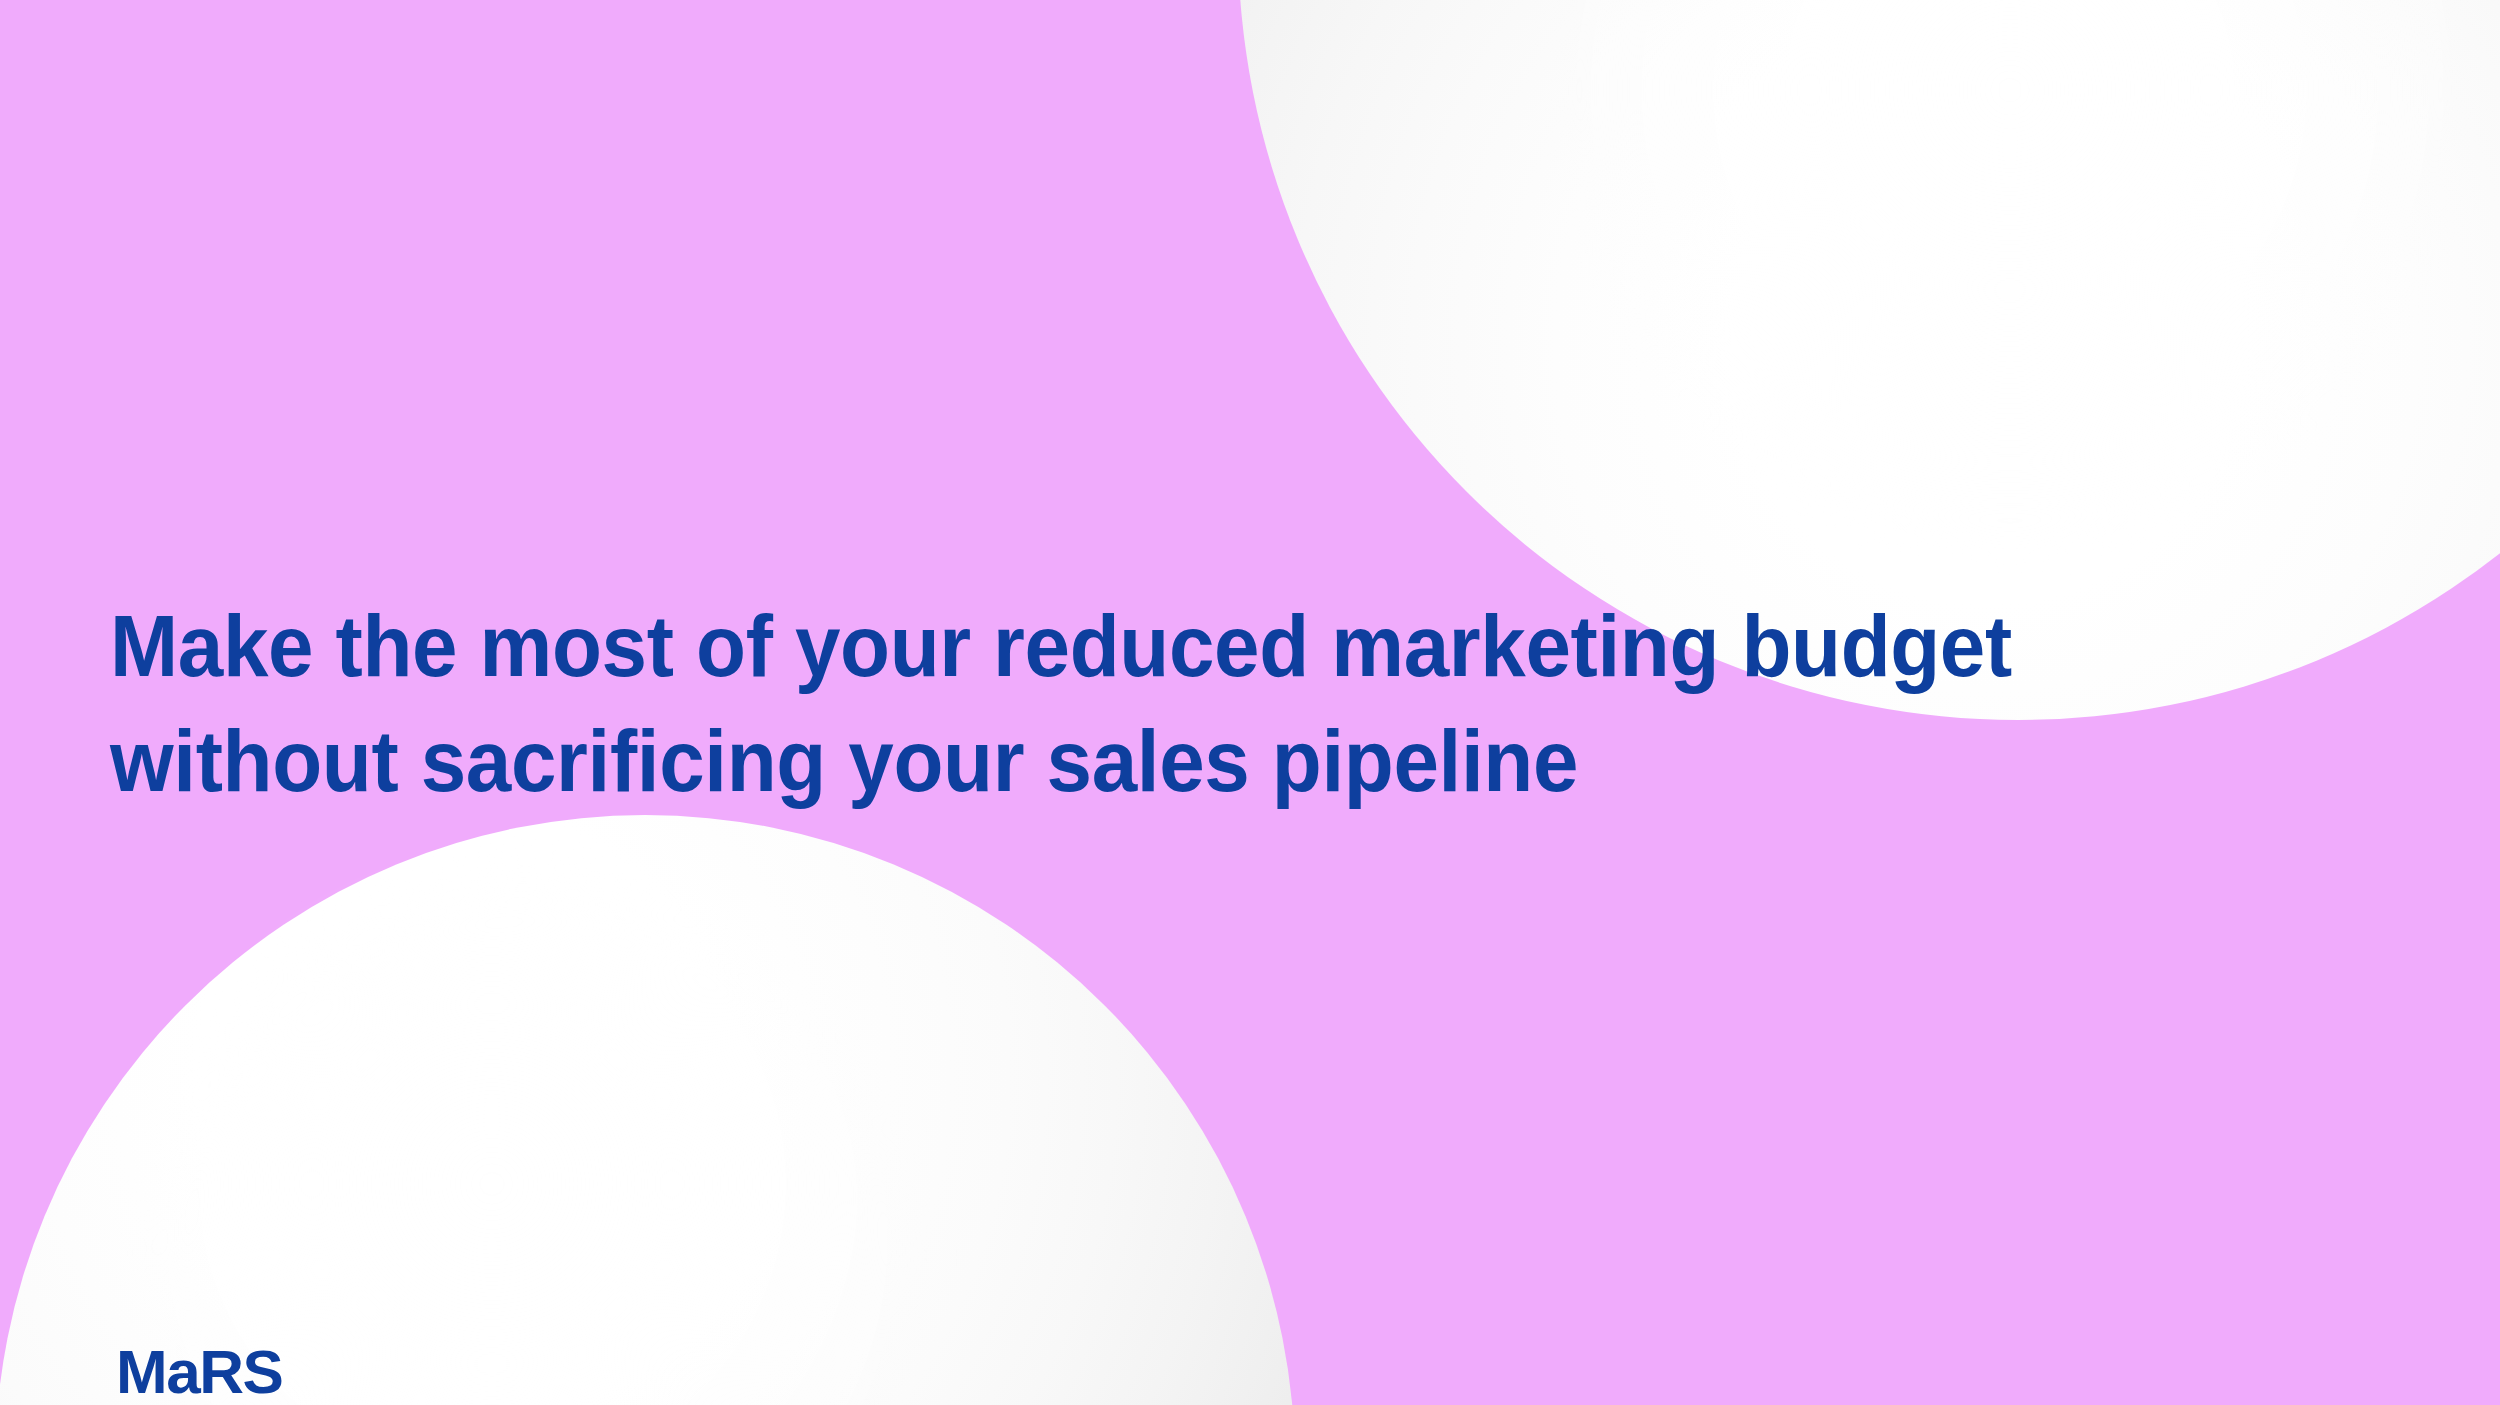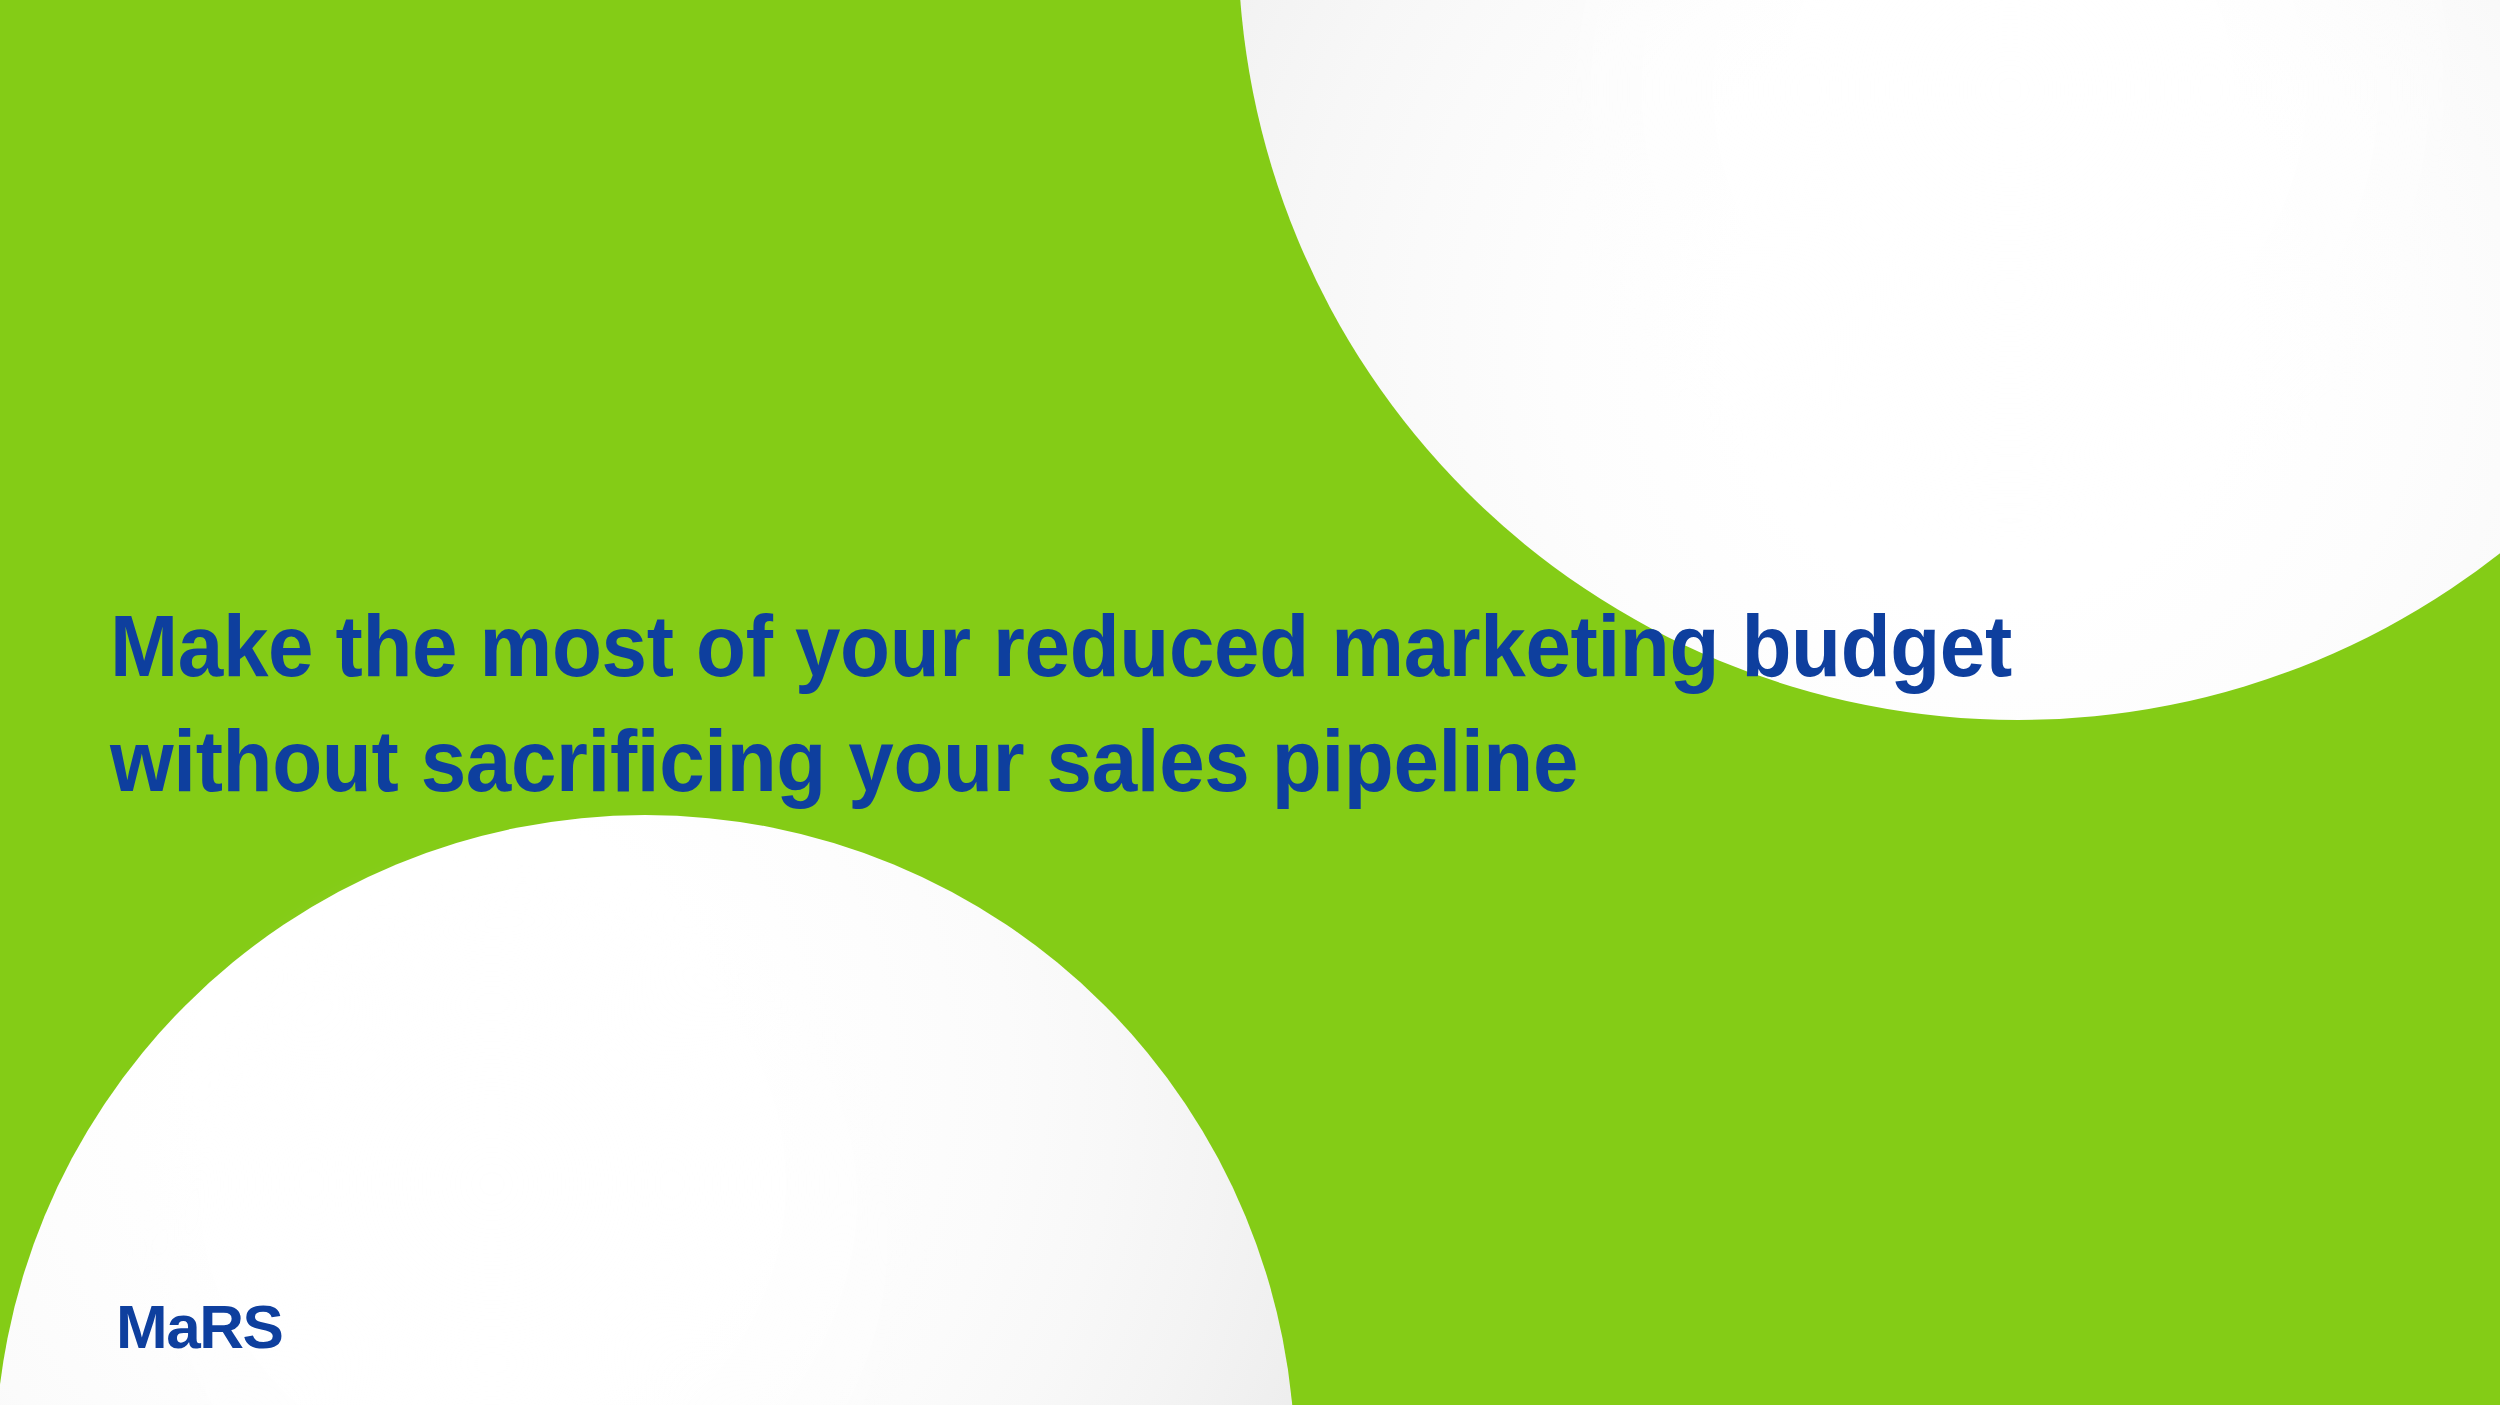--- a/index.html
+++ b/index.html
@@ -10,21 +10,21 @@
     width: 2500px;
     height: 1405px;
     overflow: hidden;
     font-family: "Liberation Sans", "DejaVu Sans", sans-serif;
   }
 
   #slide {
     position: relative;
     width: 2500px;
     height: 1405px;
-    background: #84cc16;
+    background: #f0abfc;
     overflow: hidden;
   }
 
   
   .sphere {
     position: absolute;
     border-radius: 50%;
     pointer-events: none;
   }
 
@@ -135,21 +135,21 @@
     letter-spacing: -0.4px;
     white-space: pre-line;
     transform: scaleX(0.93);
     transform-origin: left top;
   }
 
   
   #logo {
     position: absolute;
     left: 116px;
-    top: 1296px;
+    top: 1341px;
     color: #0E3F9E;
     font-family: "Liberation Sans", "DejaVu Sans", sans-serif;
     font-size: 62px;
     font-weight: 700;
     letter-spacing: -1.5px;
     line-height: 62px;
   }
 </style>
 </head>
 <body>

